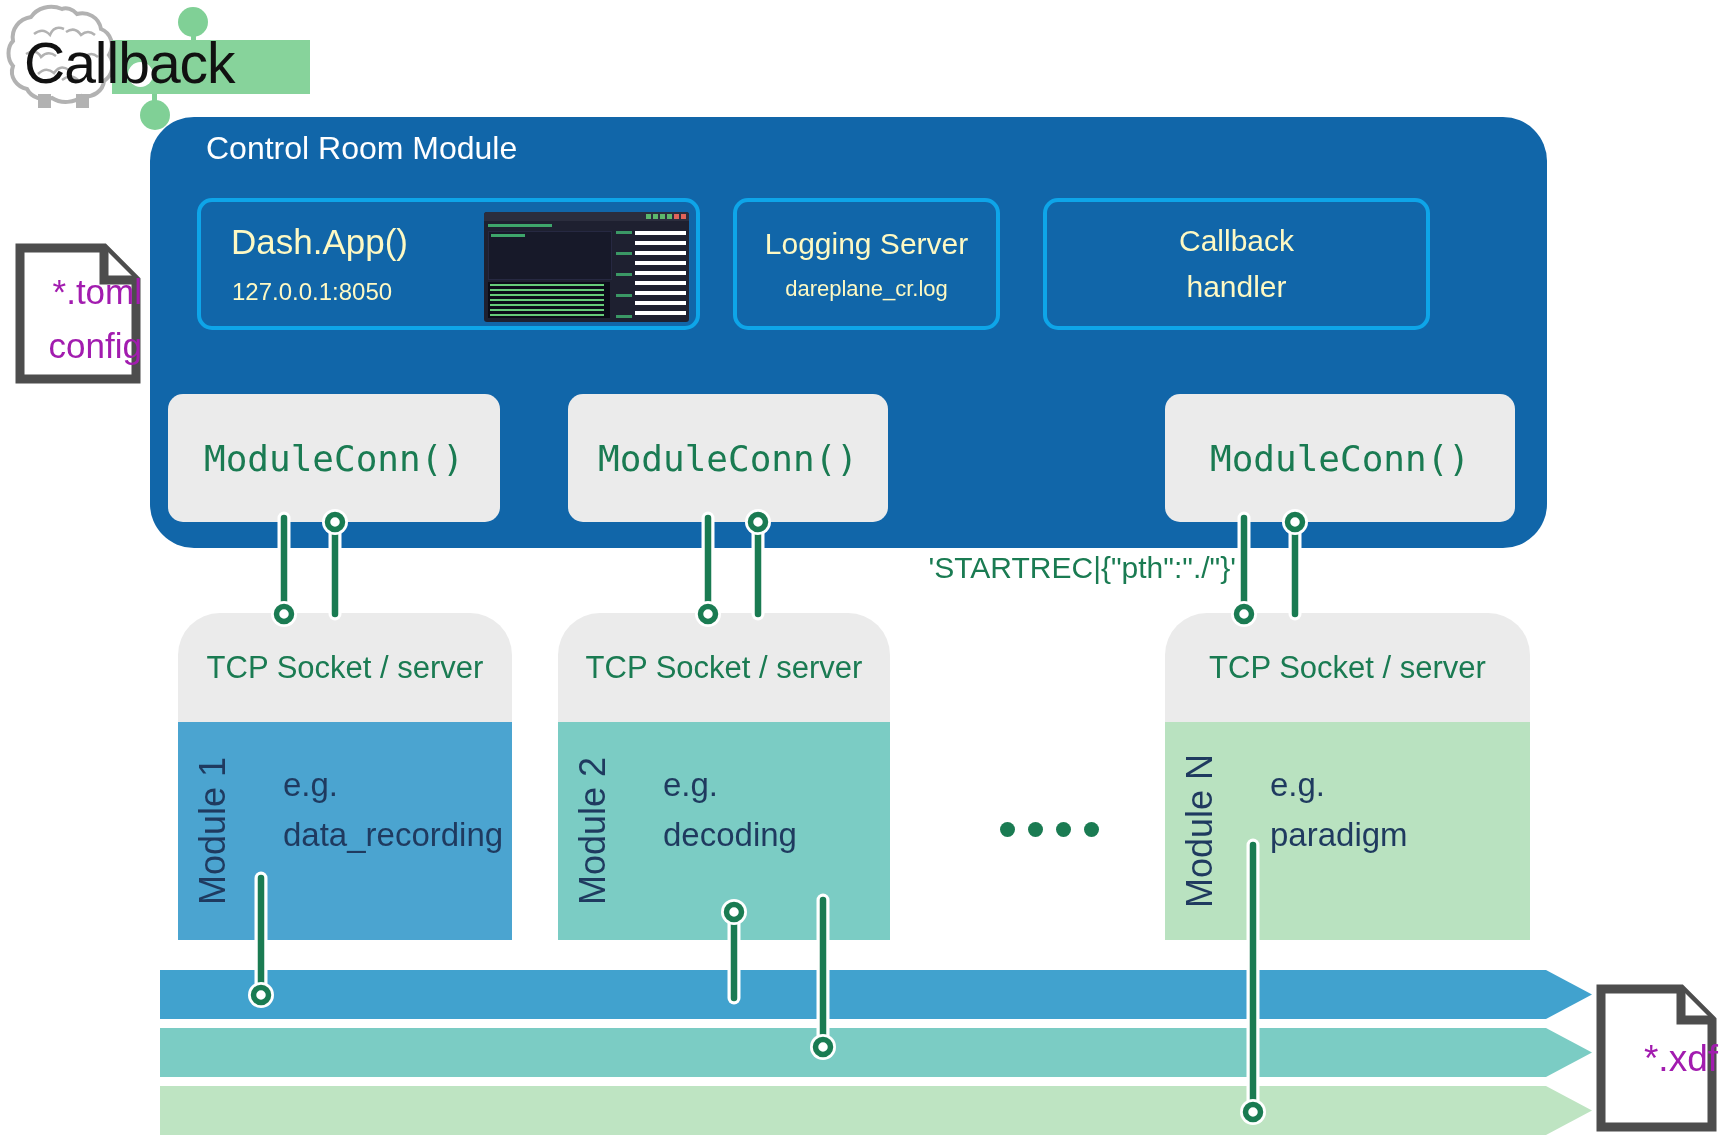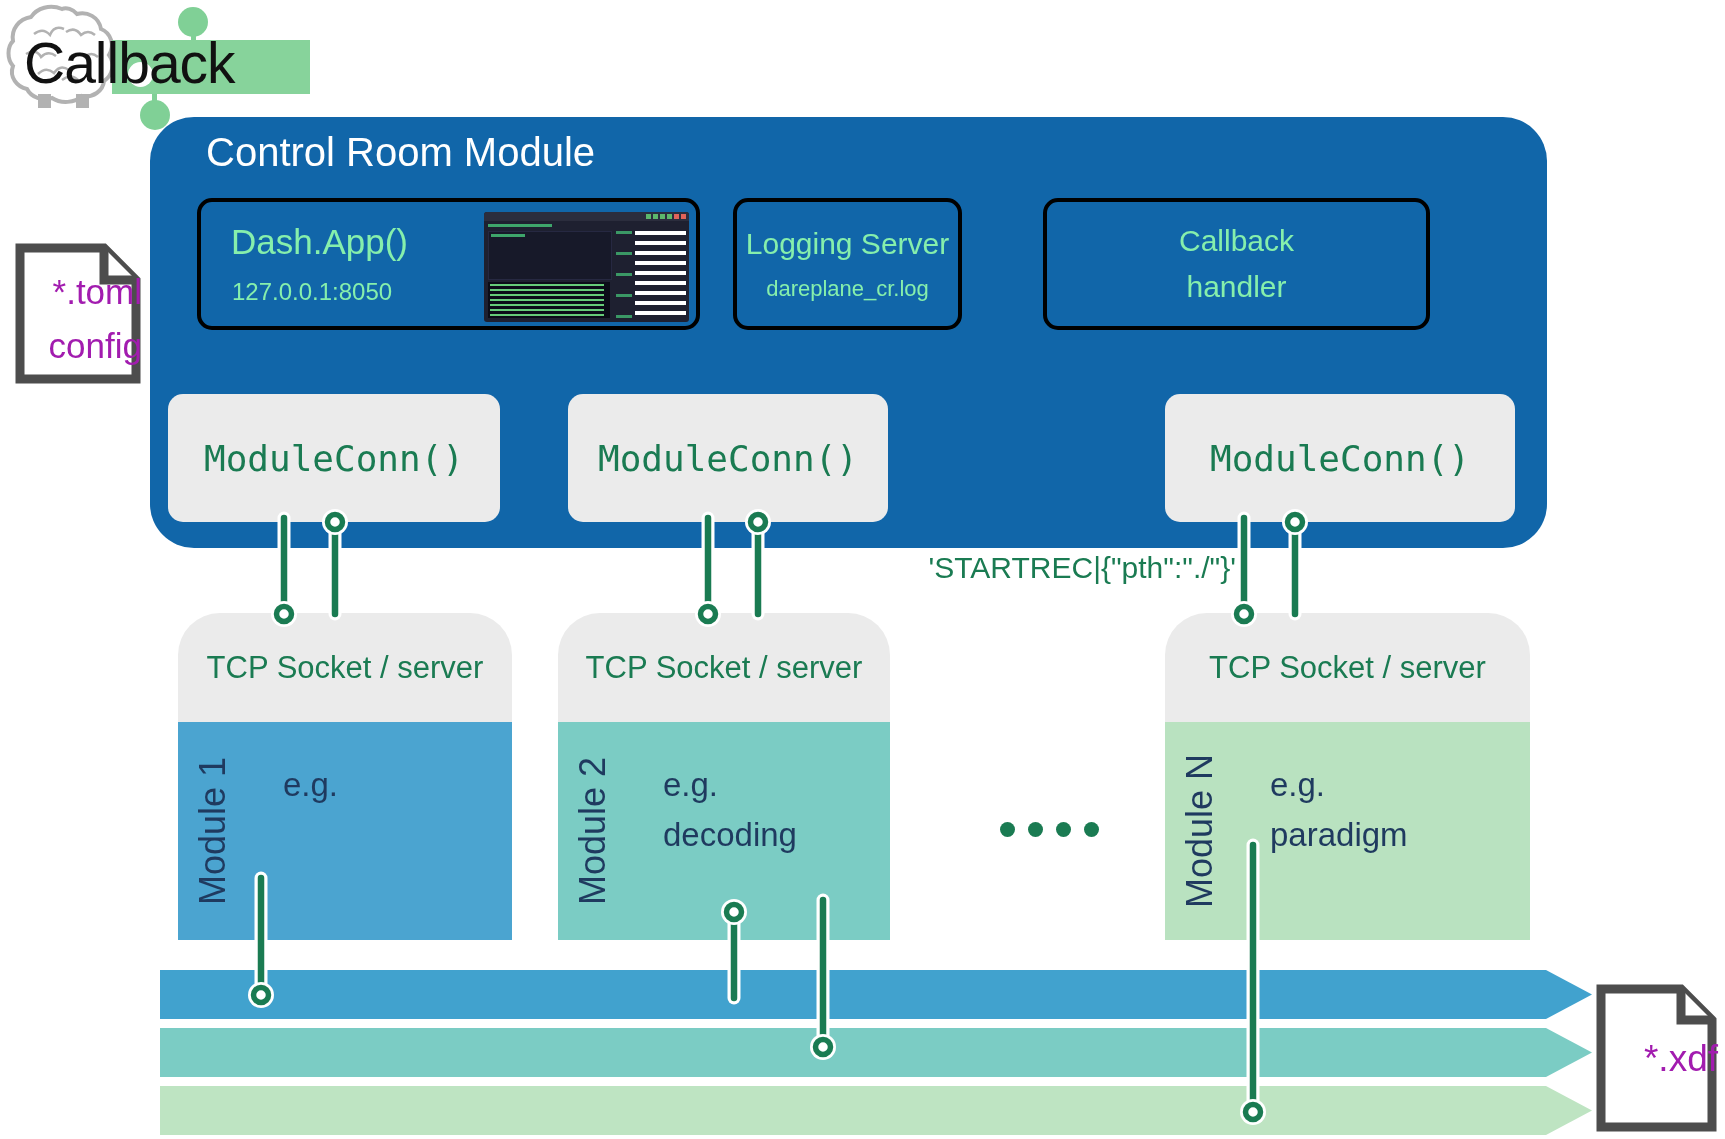--- a/index.html
+++ b/index.html
@@ -28,28 +28,28 @@
   #toml-icon{left:14px;top:242px;z-index:1;}
   #toml-line1{left:14px;top:272px;width:128px;font-size:35px;}
   #toml-line2{left:14px;top:326px;width:128px;font-size:35px;}
   #xdf-icon{left:1595px;top:983px;z-index:1;}
   #xdf-label{left:1595px;top:1038px;width:123px;font-size:37px;}
 
   
   #control-room{
     left:150px;top:117px;width:1397px;height:431px;background:#1166a9;border-radius:44px;z-index:1;
   }
-  #cr-title{left:56px;top:13px;font-size:40px;color:#fff;}
+  #cr-title{left:56px;top:13px;font-size:32px;color:#fff;}
   .cr-box{
-    position:absolute;top:81px;height:132px;border:4px solid #000000;border-radius:15px;box-sizing:border-box;color:#86efac;
+    position:absolute;top:81px;height:132px;border:4px solid #0ea5e9;border-radius:15px;box-sizing:border-box;color:#fef9c3;
   }
   #dash-box{left:47px;width:503px;}
   #dash-title{left:30px;top:20px;font-size:35px;}
   #dash-addr{left:31px;top:76px;font-size:24px;}
-  #logging-box{left:583px;width:229px;text-align:center;padding-left:46px;}
+  #logging-box{left:583px;width:267px;text-align:center;padding-left:46px;}
   #logging-title{left:0;top:25px;width:100%;font-size:30px;}
   #logging-sub{left:0;top:74px;width:100%;font-size:22px;}
   #callback-box{left:893px;width:387px;text-align:center;}
   #callback-line1{left:0;top:22px;width:100%;font-size:30px;}
   #callback-line2{left:0;top:68px;width:100%;font-size:30px;}
 
   
   #term{left:283px;top:10px;width:205px;height:110px;background:#1e2030;border-radius:3px;overflow:hidden;}
   #term-bar{left:0;top:0;width:100%;height:9px;background:#2b2d3d;}
   #term-btns{top:2px;right:3px;display:flex;gap:2px;}
@@ -192,20 +192,21 @@
   <div id="mconn-2" class="mconn">ModuleConn()</div>
   <div id="mconn-3" class="mconn">ModuleConn()</div>
 
   <div id="startrec" class="abs">'STARTREC|{"pth":"./"}'</div>
 
   <div id="module-1" class="module">
     <div class="module-head">TCP Socket / server</div>
     <div class="module-body body-blue">
       <div class="vname">Module 1</div>
       <div class="eg">e.g.</div>
+      <div class="example">data_recording</div>
     </div>
   </div>
 
   <div id="module-2" class="module">
     <div class="module-head">TCP Socket / server</div>
     <div class="module-body body-teal">
       <div class="vname">Module 2</div>
       <div class="eg">e.g.</div>
       <div class="example">decoding</div>
     </div>

